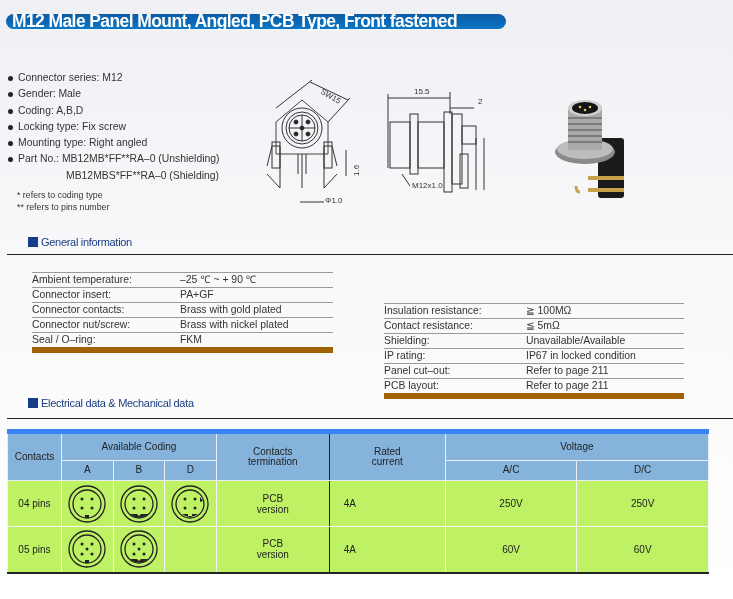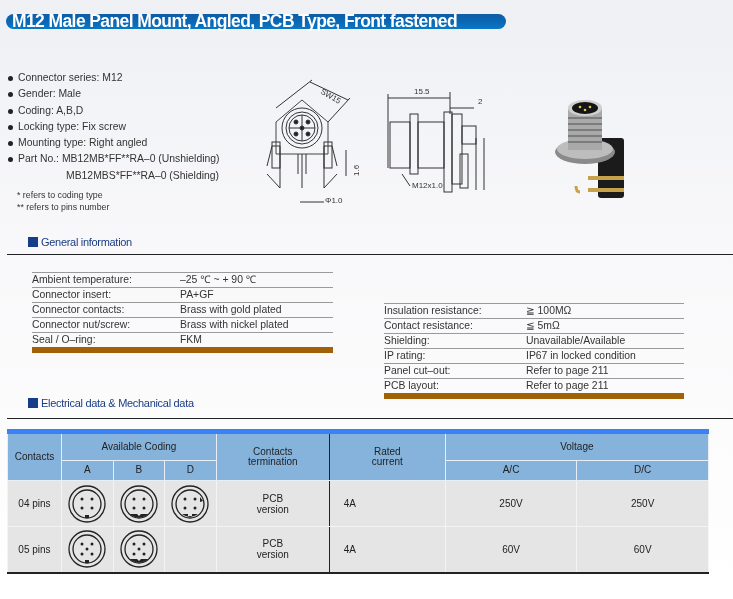--- a/index.html
+++ b/index.html
@@ -43,21 +43,21 @@
     position: absolute; left: 7px; top: 429px; width: 702px;
     border-collapse: collapse; font-size: 10px; color: #222; text-align: center;
   }
   .ed-table th {
     background: #86b3dc; font-weight: normal; color: #222;
     border: 1px solid #e8eef6; line-height: 10px;
   }
   .ed-table tr.h1 th { height: 20px; }
   .ed-table tr.h2 th { height: 14px; }
   .ed-table thead { border-top: 5px solid #3b82f6; }
-  .ed-table td { background: #e5e5e5; border: 1px solid #f4f4f4; height: 46px; line-height: 11px; }
+  .ed-table td { background: #bef264; border: 1px solid #f4f4f4; height: 46px; line-height: 11px; }
   .ed-table tbody tr:last-child td { border-bottom: 2px solid #222; }
   .ed-table .vsep { border-right: 1px solid #222 !important; }
   .ed-table .topdark { border-top: 1px solid #222; }
   .coding-svg { display: block; margin: 0 auto; }
   .left { text-align: left; padding-left: 14px; }
 </style>
 </head>
 <body>
 
 <div class="title-bar">

